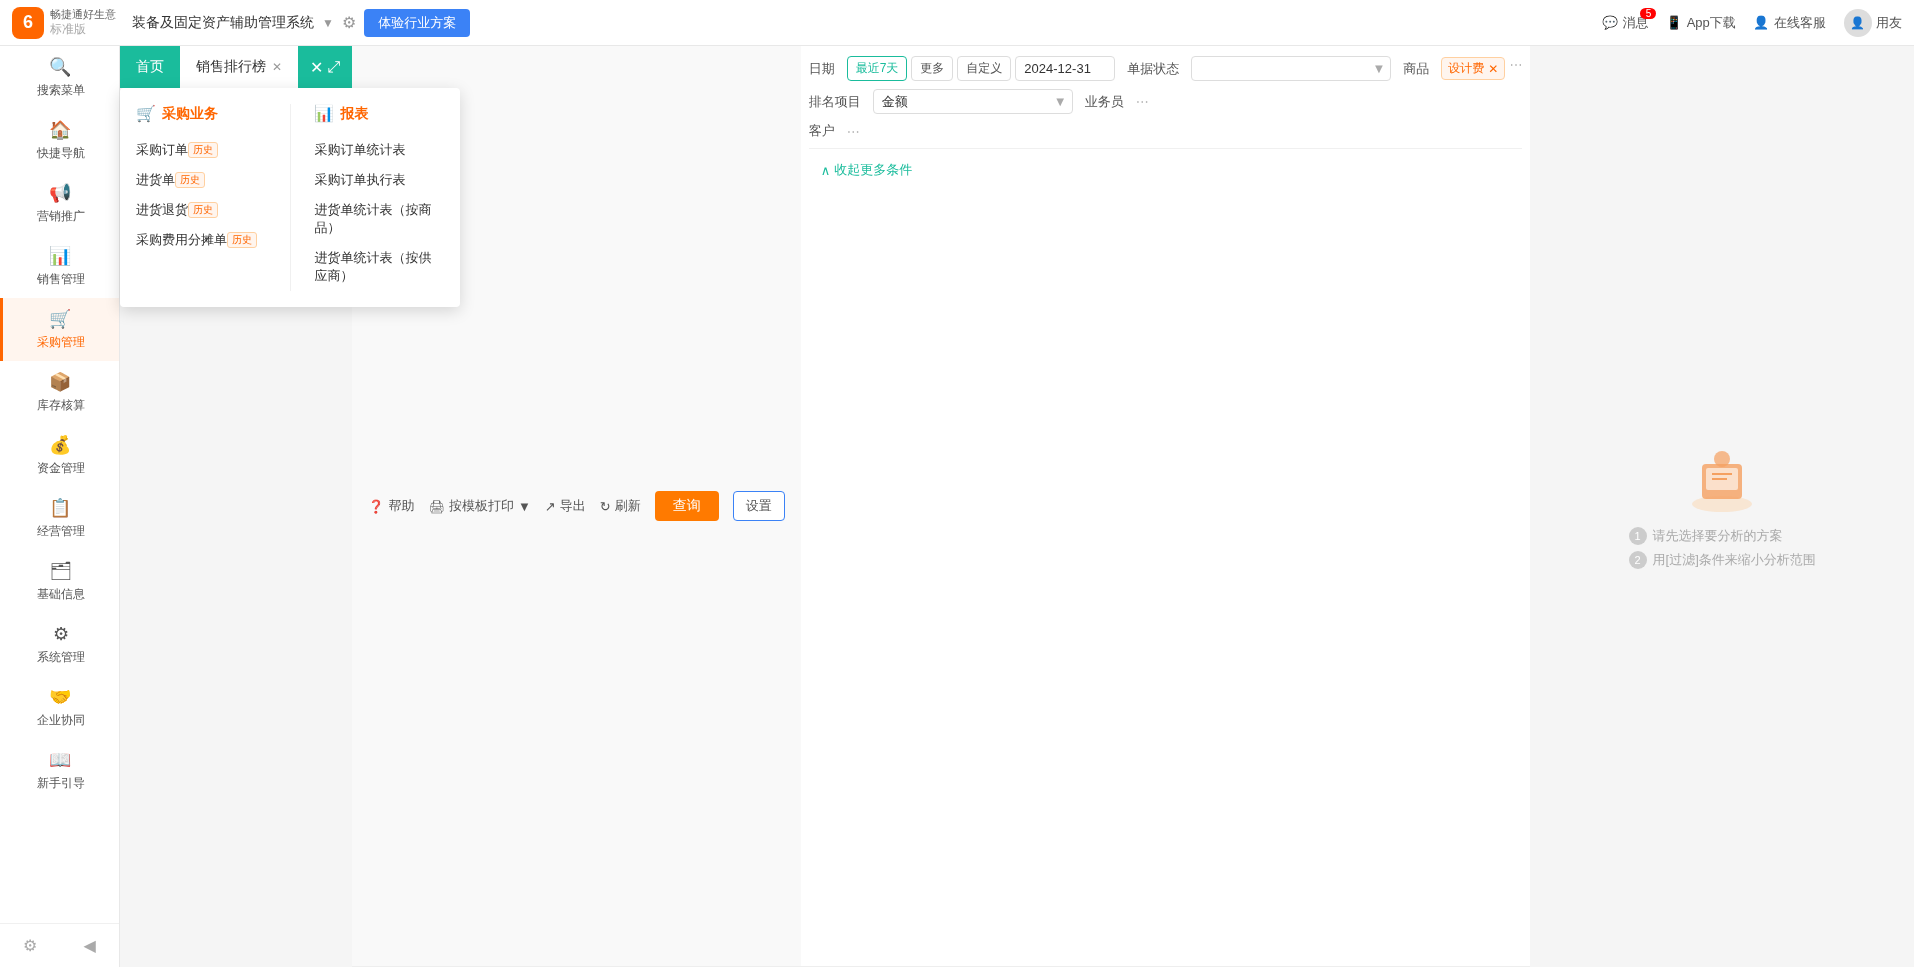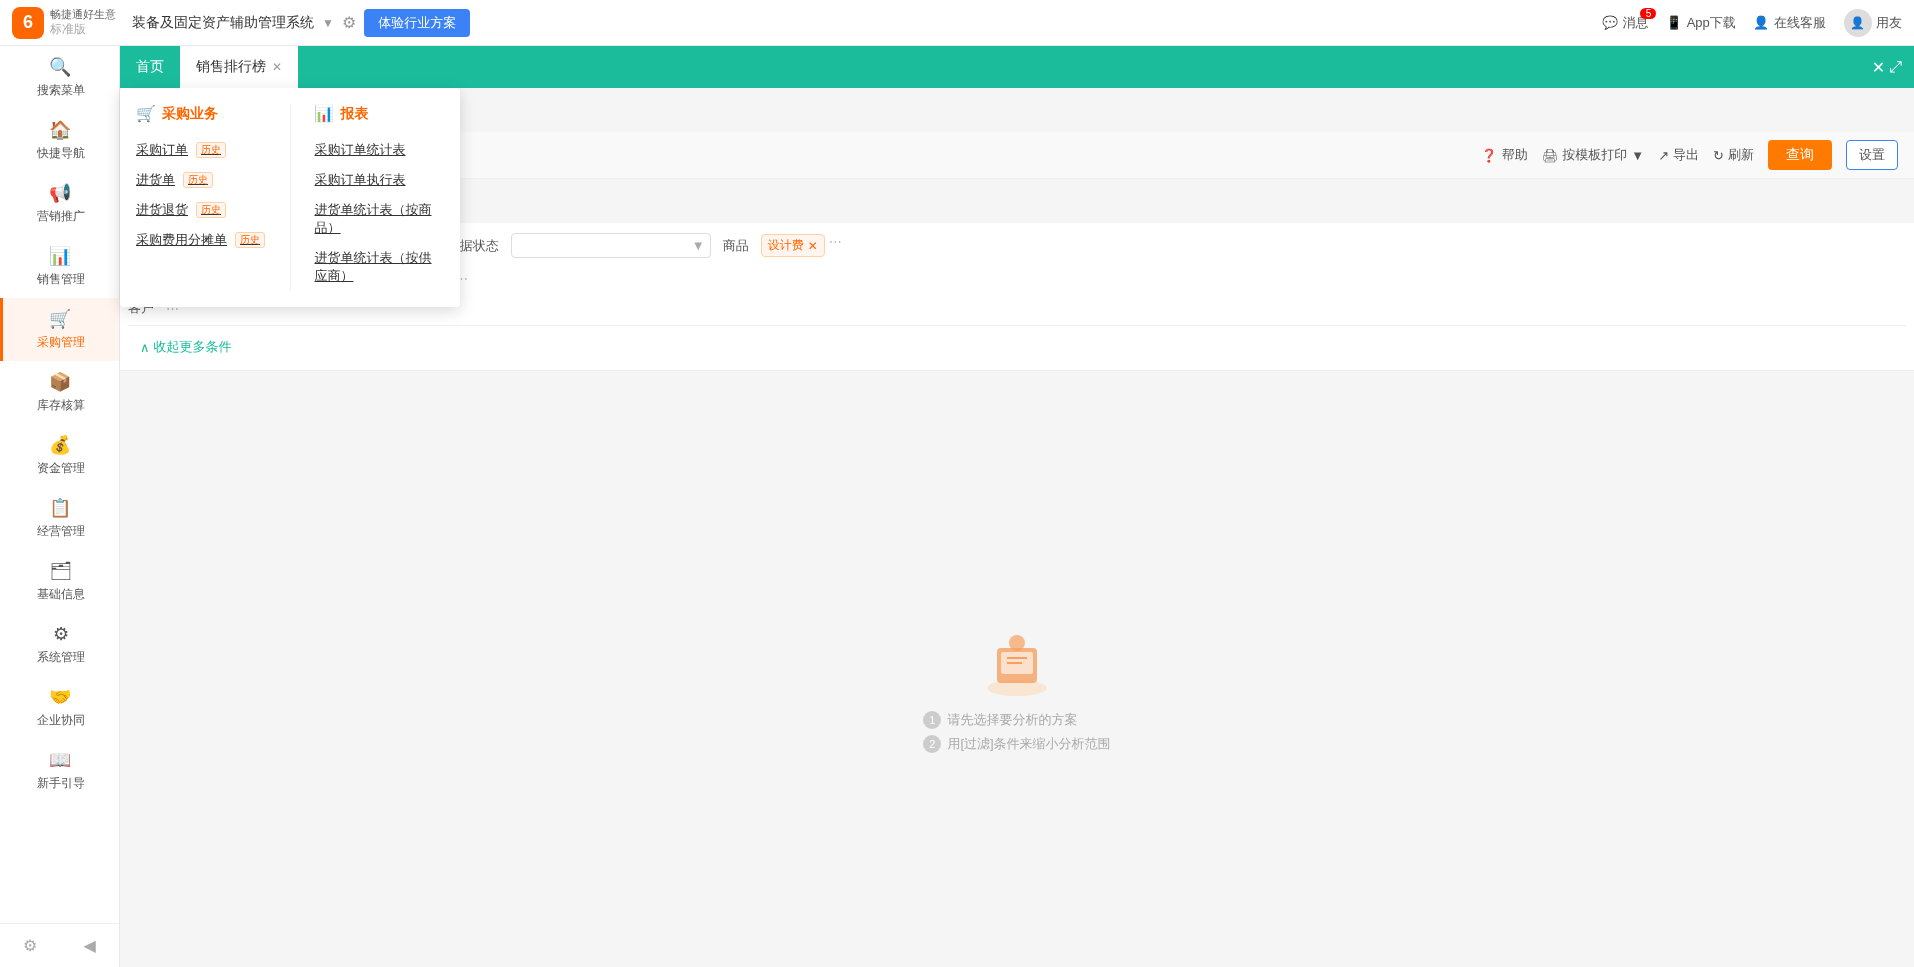--- a/index.html
+++ b/index.html
@@ -115,23 +115,22 @@
       padding: 12px 0;
       border-top: 1px solid #f0f0f0;
     }
     .sidebar-bottom-btn { color: #aaa; cursor: pointer; font-size: 16px; }
 
     
     .main-content {
       position: fixed;
       top: 46px; left: 120px; right: 0; bottom: 0;
       display: flex;
-      flex-direction: column;
+      flex-direction: row;
       overflow: hidden;
-      gap: 44px;
     }
 
     
     .tab-bar {
       height: 42px;
       background: #1abc9c;
       display: flex;
       align-items: center;
       padding: 0 0;
     }
@@ -274,24 +273,24 @@
       gap: 16px;
     }
     .dropdown-col { flex: 1; }
     .dropdown-col-title {
       display: flex; align-items: center; gap: 6px;
       font-size: 14px; font-weight: bold; color: #f60;
       margin-bottom: 12px;
     }
     .dropdown-col-icon { font-size: 16px; }
     .dropdown-item {
-      display: flex; align-items: center; gap: 8px;
+      display: flex; align-items: center; 
       padding: 6px 0;
       cursor: pointer;
-      color: #333; font-size: 13px; text-decoration: underline;
+      color: #333; font-size: 13px;
     }
     .hist-badge {
       background: #fff5ee;
       border: 1px solid #ffd0a0;
       color: #f60;
       font-size: 10px;
       border-radius: 3px;
       padding: 0 4px;
     }
     .dropdown-divider { width: 1px; background: #f0f0f0; margin: 0 8px; }

